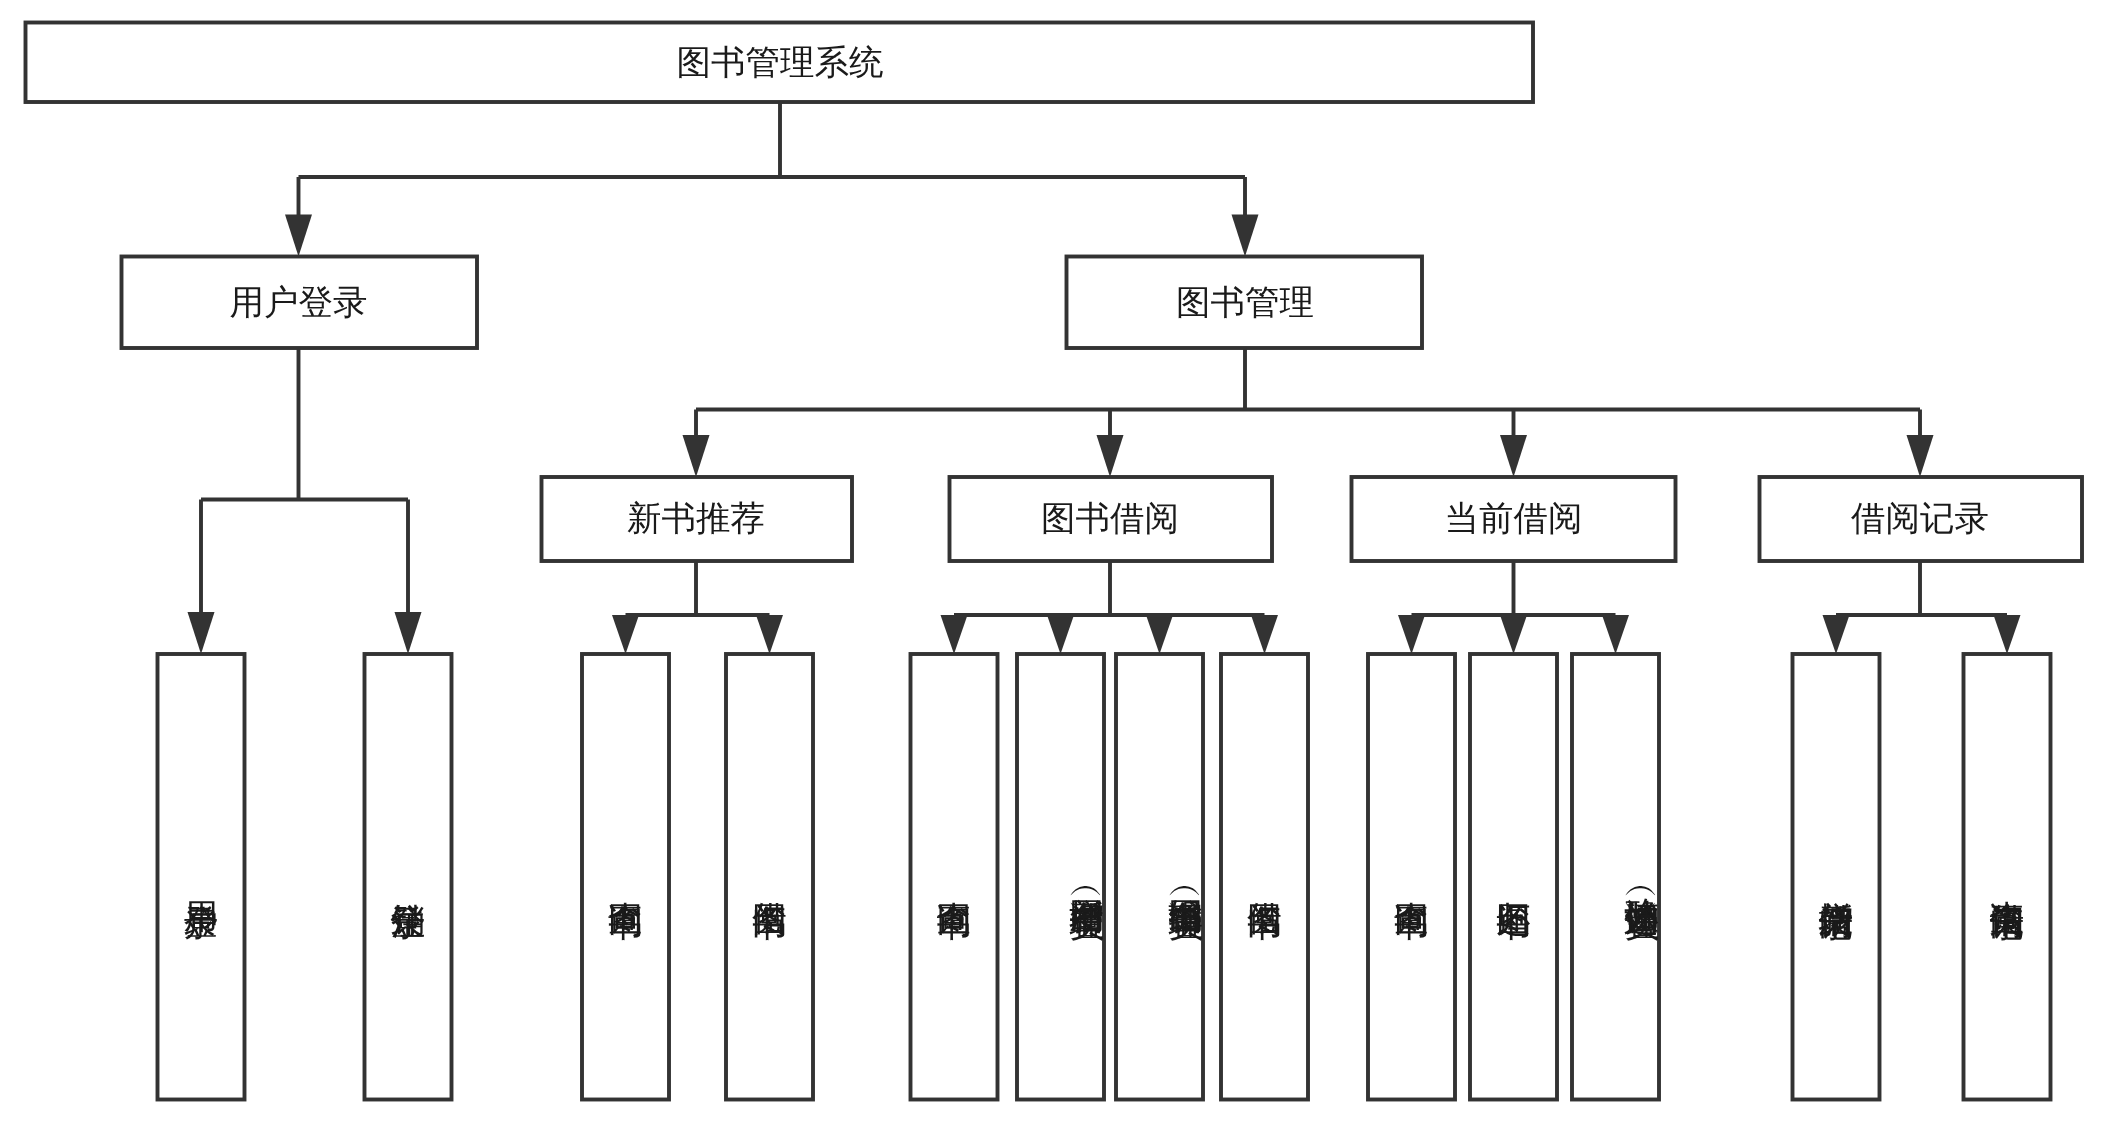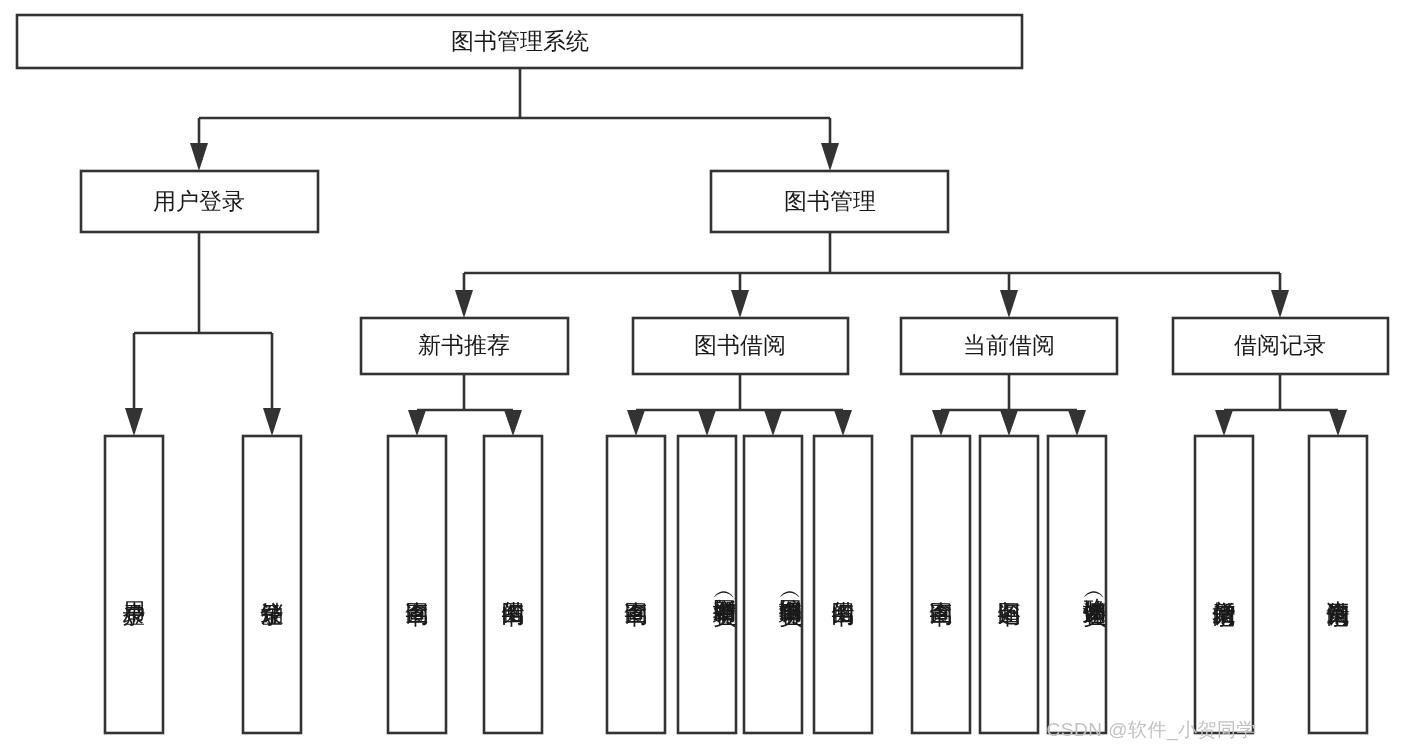--- a/index.html
+++ b/index.html
@@ -199,15 +199,14 @@
   <div class="node-label-v" style="left:744px; top:436px; width:58px; height:297px; align-items:flex-start;">编辑图书（管理员）</div>
   <div class="node-label-v" style="left:814px; top:436px; width:58px; height:297px;">借阅图书</div>
 
   <div class="node-label-v" style="left:912px; top:436px; width:58px; height:297px;">查询图书</div>
   <div class="node-label-v" style="left:980px; top:436px; width:58px; height:297px;">归还图书</div>
   <div class="node-label-v" style="left:1048px; top:436px; width:58px; height:297px; align-items:flex-start;">确认归还（管理员）</div>
 
   <div class="node-label-v" style="left:1195px; top:436px; width:58px; height:297px;">新增借阅记录</div>
   <div class="node-label-v" style="left:1309px; top:436px; width:58px; height:297px;">查询借阅记录</div>
 
-  <div class="watermark">CSDN @软件_小贺同学</div>
 
 </div>
 
 </body></html>

